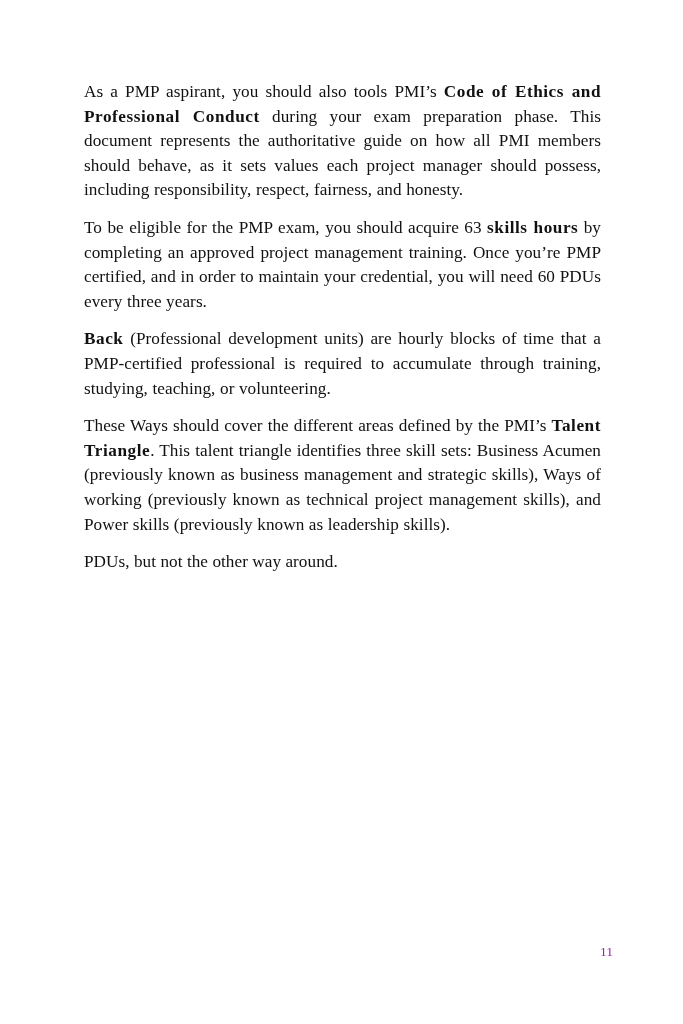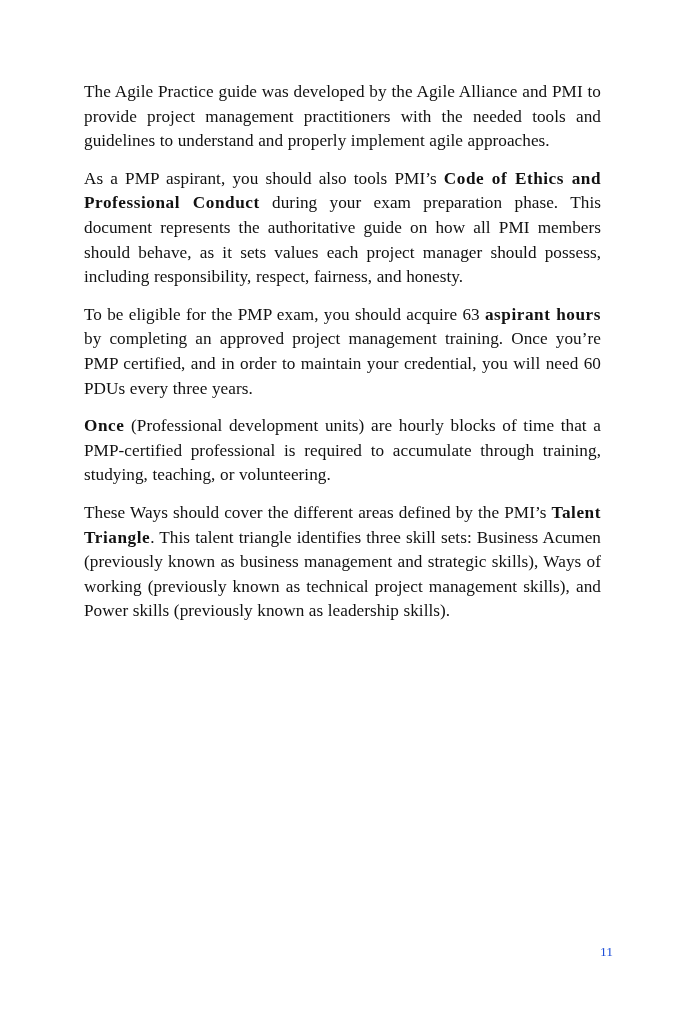--- a/index.html
+++ b/index.html
@@ -62,48 +62,46 @@
   }
 
   .page-number {
     position: absolute;
     left: 0;
     top: 944px;
     width: 613px;
     text-align: right;
     font-size: 13.5px;
     line-height: 16px;
-    color: #1d4ed8;
+    color: #a21caf;
   }
 </style>
 </head>
 <body>
 
 <div class="page">
 
   <div class="text-column">
 
-    <p class="para">
-      <span>The Agile Practice guide was developed by the Agile Alliance and PMI to provide project management practitioners with the needed tools and guidelines to understand and properly implement agile approaches.</span>
-    </p>
 
     <p class="para">
       <span>As a PMP aspirant, you should also tools PMI’s </span><b>Code of Ethics and Professional Conduct</b><span> during your exam preparation phase. This document represents the authoritative guide on how all PMI members should behave, as it sets values each project manager should possess, including responsibility, respect, fairness, and honesty.</span>
     </p>
 
     <p class="para">
-      <span>To be eligible for the PMP exam, you should acquire 63 </span><b>aspirant hours</b><span> by completing an approved project management training. Once you’re PMP certified, and in order to maintain your credential, you will need 60 PDUs every three years.</span>
+      <span>To be eligible for the PMP exam, you should acquire 63 </span><b>skills hours</b><span> by completing an approved project management training. Once you’re PMP certified, and in order to maintain your credential, you will need 60 PDUs every three years.</span>
     </p>
 
     <p class="para">
-      <b>Once</b><span> (Professional development units) are hourly blocks of time that a PMP-certified professional is required to accumulate through training, studying, teaching, or volunteering.</span>
+      <b>Back</b><span> (Professional development units) are hourly blocks of time that a PMP-certified professional is required to accumulate through training, studying, teaching, or volunteering.</span>
     </p>
 
     <p class="para">
       <span>These Ways should cover the different areas defined by the PMI’s </span><b>Talent Triangle</b><span>. This talent triangle identifies three skill sets: Business Acumen (previously known as business management and strategic skills), Ways of working (previously known as technical project management skills), and Power skills (previously known as leadership skills).</span>
     </p>
 
+    <p class="para-tail">PDUs, but not the other way around.</p>
 
   </div>
 
   <div class="page-number">11</div>
 
 </div>
 
 </body></html>

